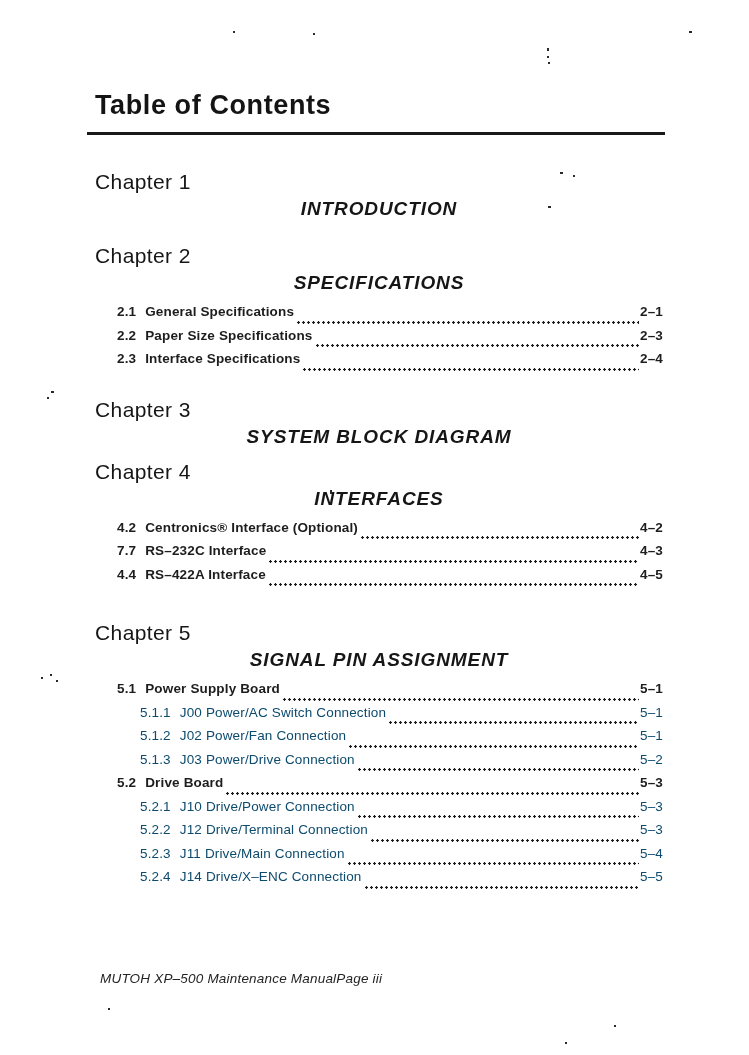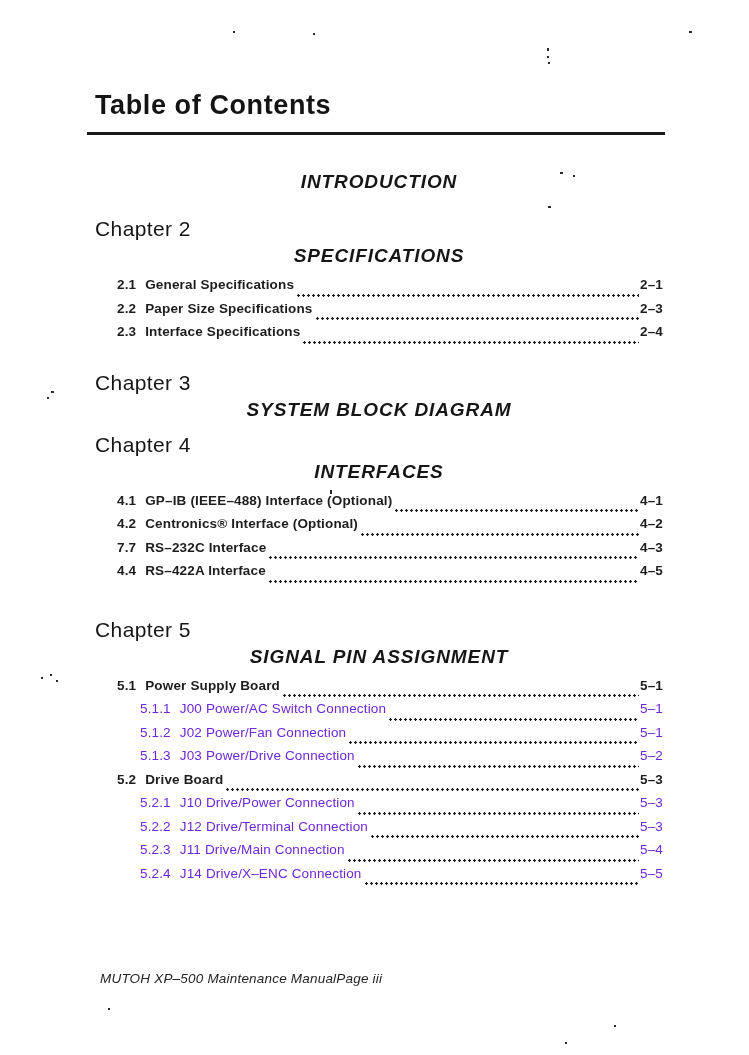--- a/index.html
+++ b/index.html
@@ -51,21 +51,21 @@
   .entries{margin-top:8px;}
   .entries:empty{display:none;}
   .toc-row{
     display:flex;align-items:baseline;
     height:23.5px;
     font-size:13.5px;
     letter-spacing:0.15px;
     color:#1d1d1d;
   }
   .toc-row.lvl1{padding-left:22px;font-weight:700;}
-  .toc-row.lvl2{padding-left:45px;font-weight:400;color:#6d28d9;}
+  .toc-row.lvl2{padding-left:45px;font-weight:400;color:#0c4a6e;}
   .toc-num{margin-right:9px;white-space:nowrap;}
   .toc-text{white-space:nowrap;}
   .toc-dots{
     flex:1;
     align-self:flex-end;
     height:3px;
     margin:0 1px 4px 3px;
     background-image:radial-gradient(circle at 1.5px 1.5px,#1c1c1c 1.1px,transparent 1.45px);
     background-size:5px 3px;
     background-repeat:repeat-x;
@@ -84,20 +84,21 @@
 </head>
 <body>
 
 <div class="page">
 
   <main class="content">
     <h1 class="doc-title">Table of Contents</h1>
     <div class="title-rule"></div>
     <div id="chapters">
   <section class="chapter">
+    <h2 class="ch-label">Chapter 1</h2>
     <h3 class="ch-title">INTRODUCTION</h3>
 
   </section>
 
   <section class="chapter">
     <h2 class="ch-label">Chapter 2</h2>
     <h3 class="ch-title">SPECIFICATIONS</h3>
     <div class="entries">
   <div class="toc-row lvl1">
     <span class="toc-num">2.1</span>
@@ -125,26 +126,20 @@
   <section class="chapter">
     <h2 class="ch-label">Chapter 3</h2>
     <h3 class="ch-title">SYSTEM BLOCK DIAGRAM</h3>
 
   </section>
 
   <section class="chapter">
     <h2 class="ch-label">Chapter 4</h2>
     <h3 class="ch-title">INTERFACES</h3>
     <div class="entries">
-  <div class="toc-row lvl1">
-    <span class="toc-num">4.1</span>
-    <span class="toc-text">GP–IB (IEEE–488) Interface (Optional)</span>
-    <span class="toc-dots"></span>
-    <span class="toc-page">4–1</span>
-  </div>
 
   <div class="toc-row lvl1">
     <span class="toc-num">4.2</span>
     <span class="toc-text">Centronics® Interface (Optional)</span>
     <span class="toc-dots"></span>
     <span class="toc-page">4–2</span>
   </div>
 
   <div class="toc-row lvl1">
     <span class="toc-num">7.7</span>

